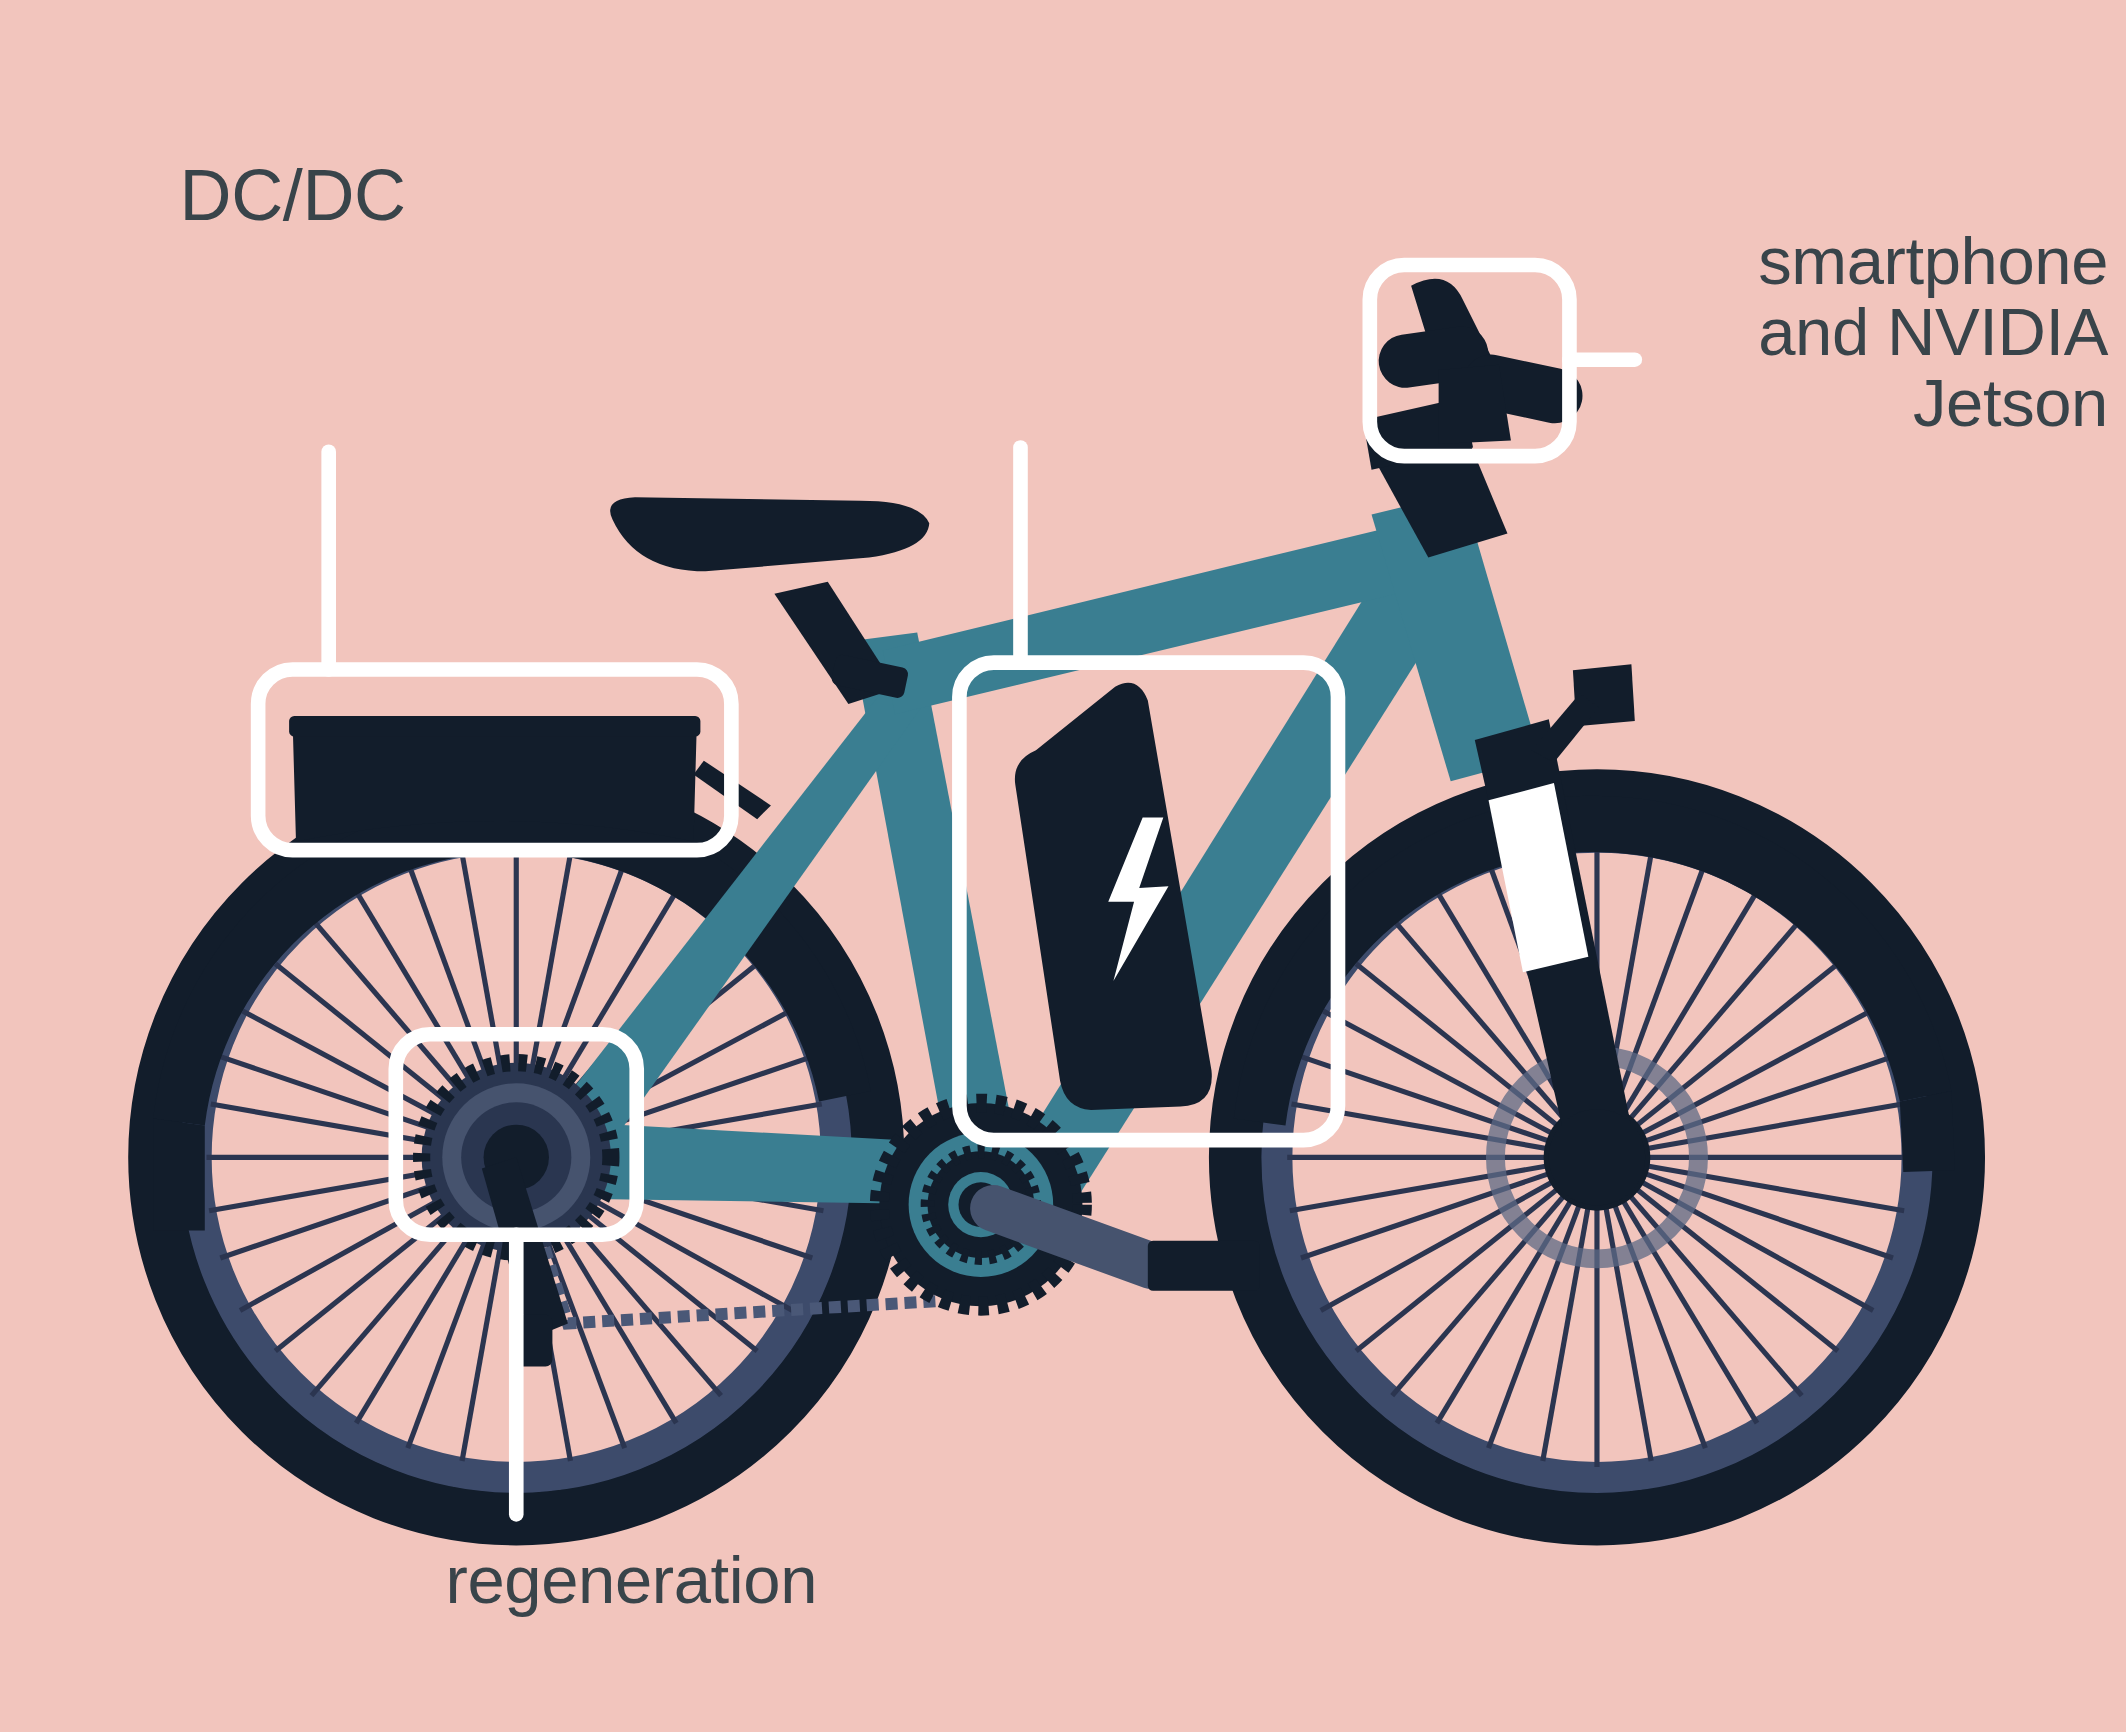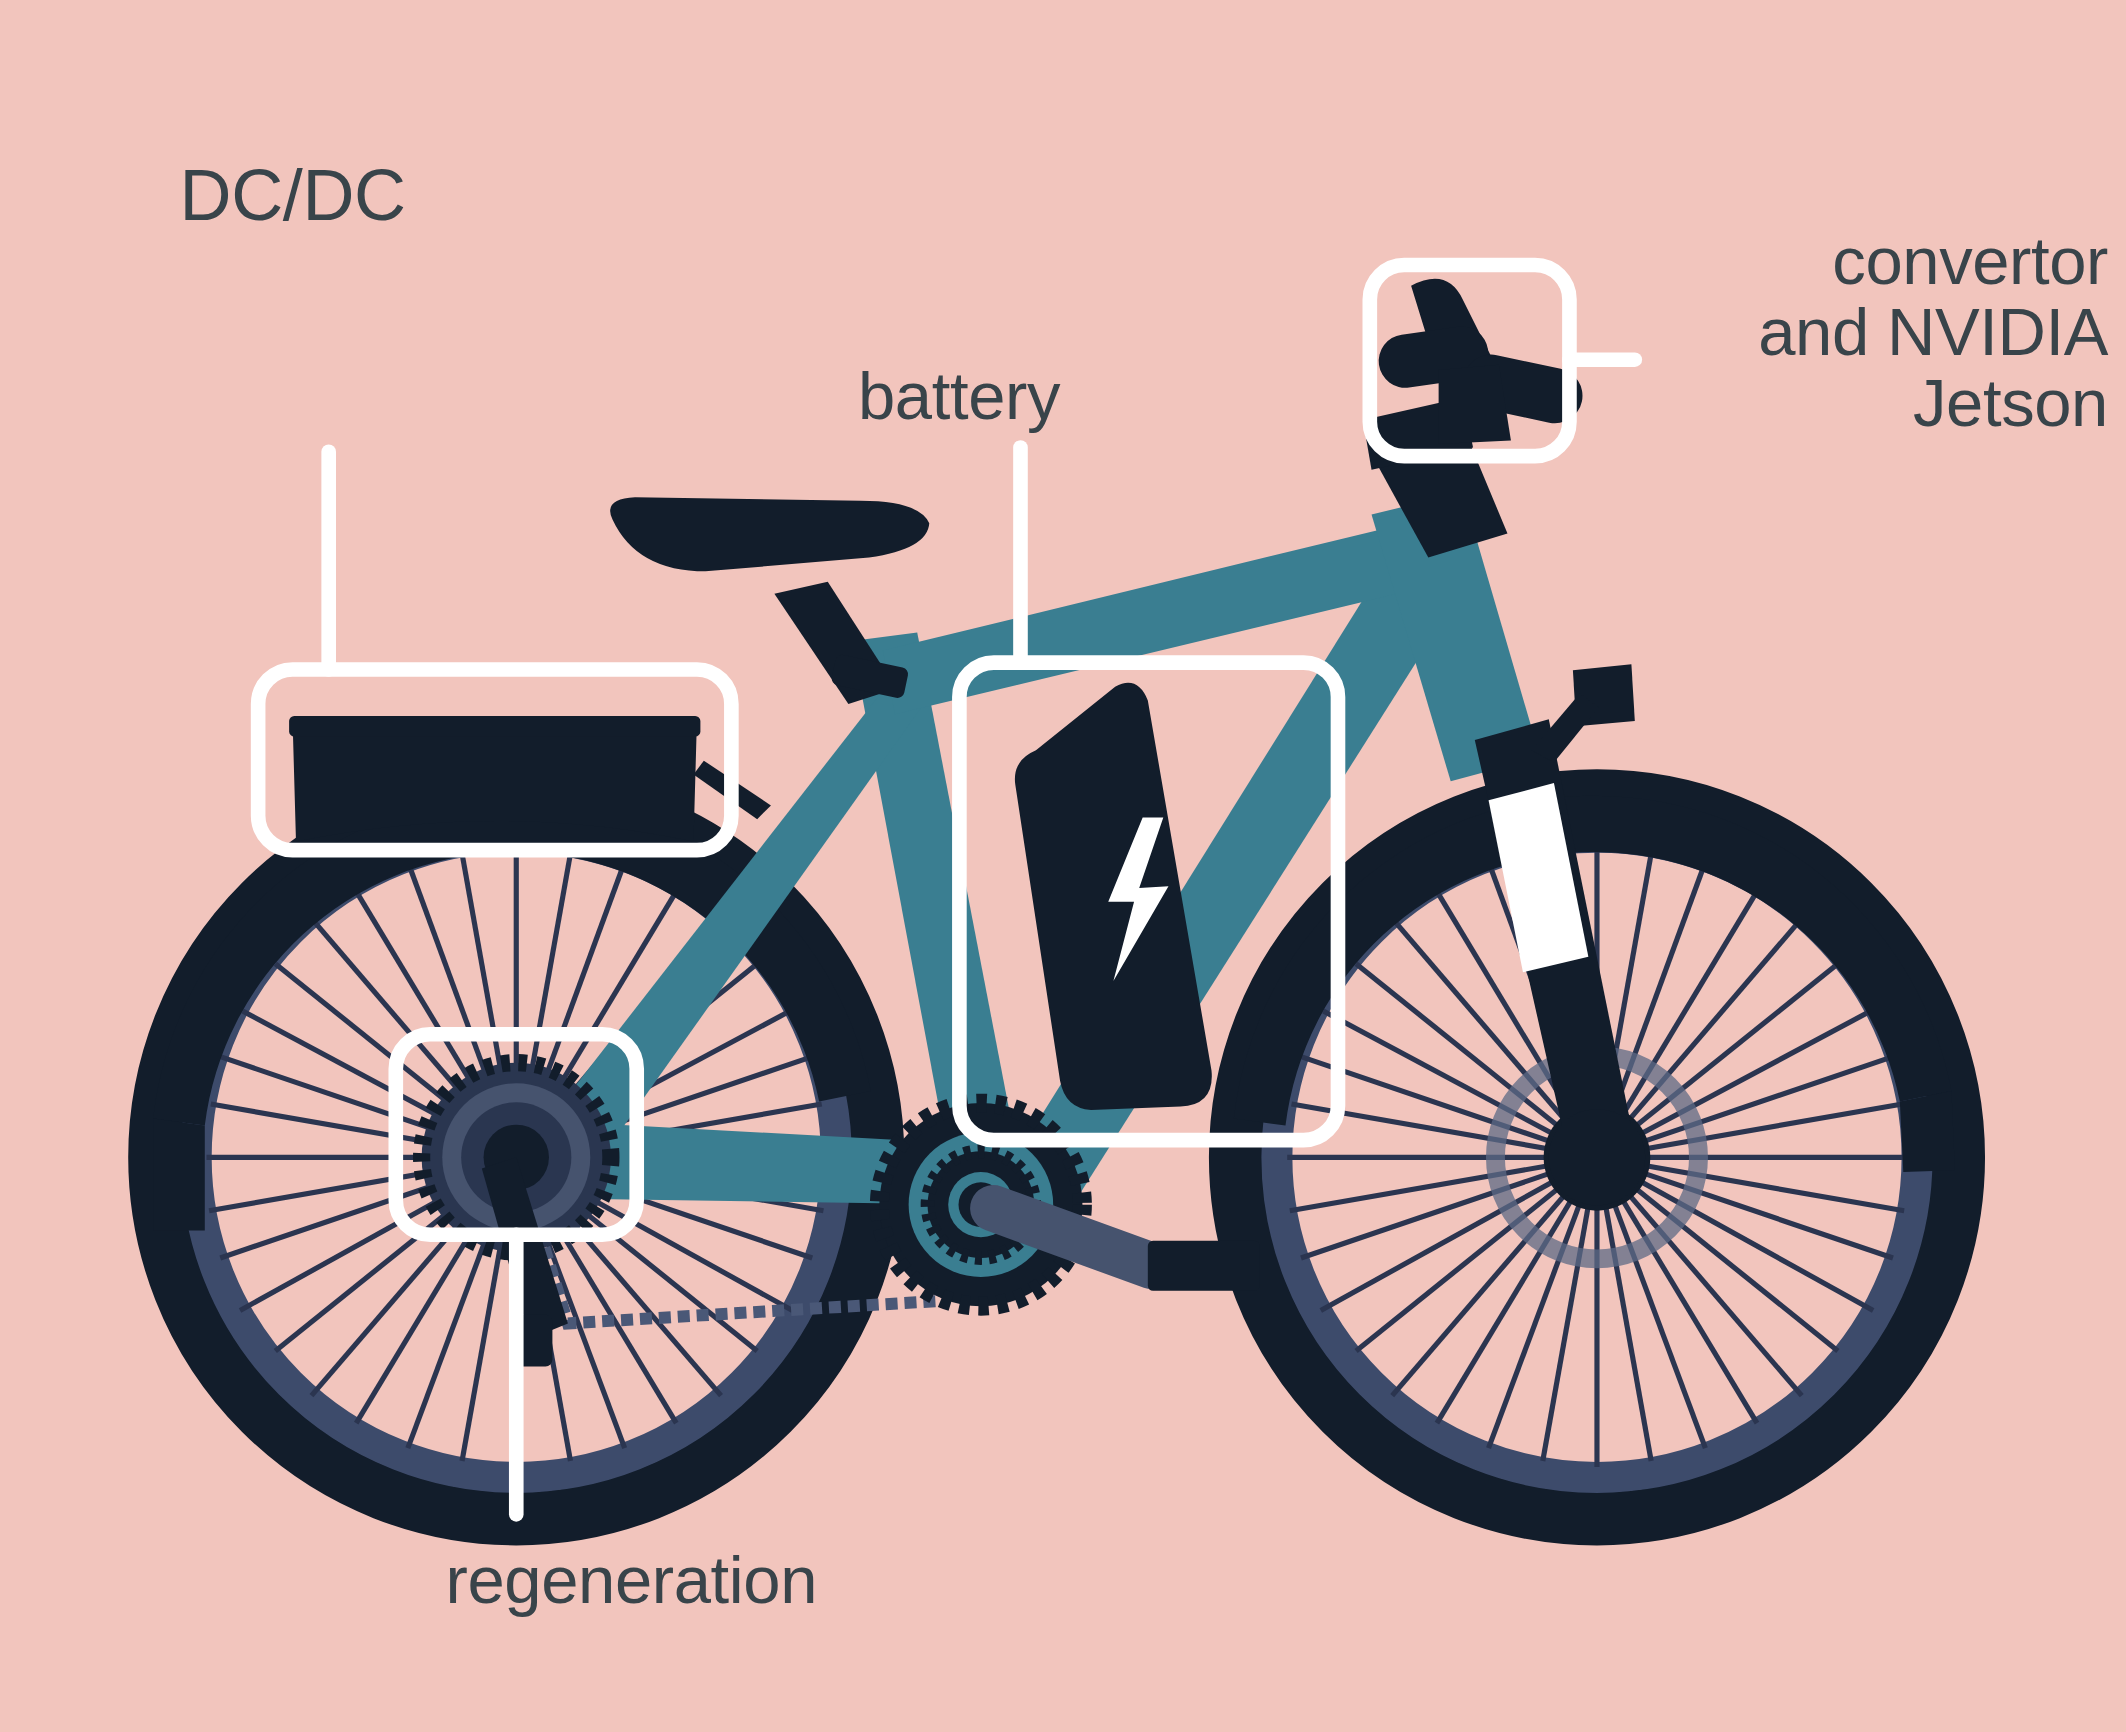--- a/index.html
+++ b/index.html
@@ -248,22 +248,21 @@
 
       <rect x="460" y="1202" width="280" height="233" rx="40"></rect>
       <line x1="600" y1="1435" x2="600" y2="1760"></line>
     </g>
   </svg>
 
   <div class="label" id="label-dcdc">
     <span class="big">DC/DC</span>
   </div>
 
-  <div class="label" id="label-battery">battery</div>
-
-  <div class="label" id="label-smartphone">convertor
+
+  <div class="label" id="label-smartphone">smartphone
 and NVIDIA
 Jetson</div>
 
   <div class="label" id="label-regen">regeneration</div>
 
 </div>
 
 
 </body></html>

